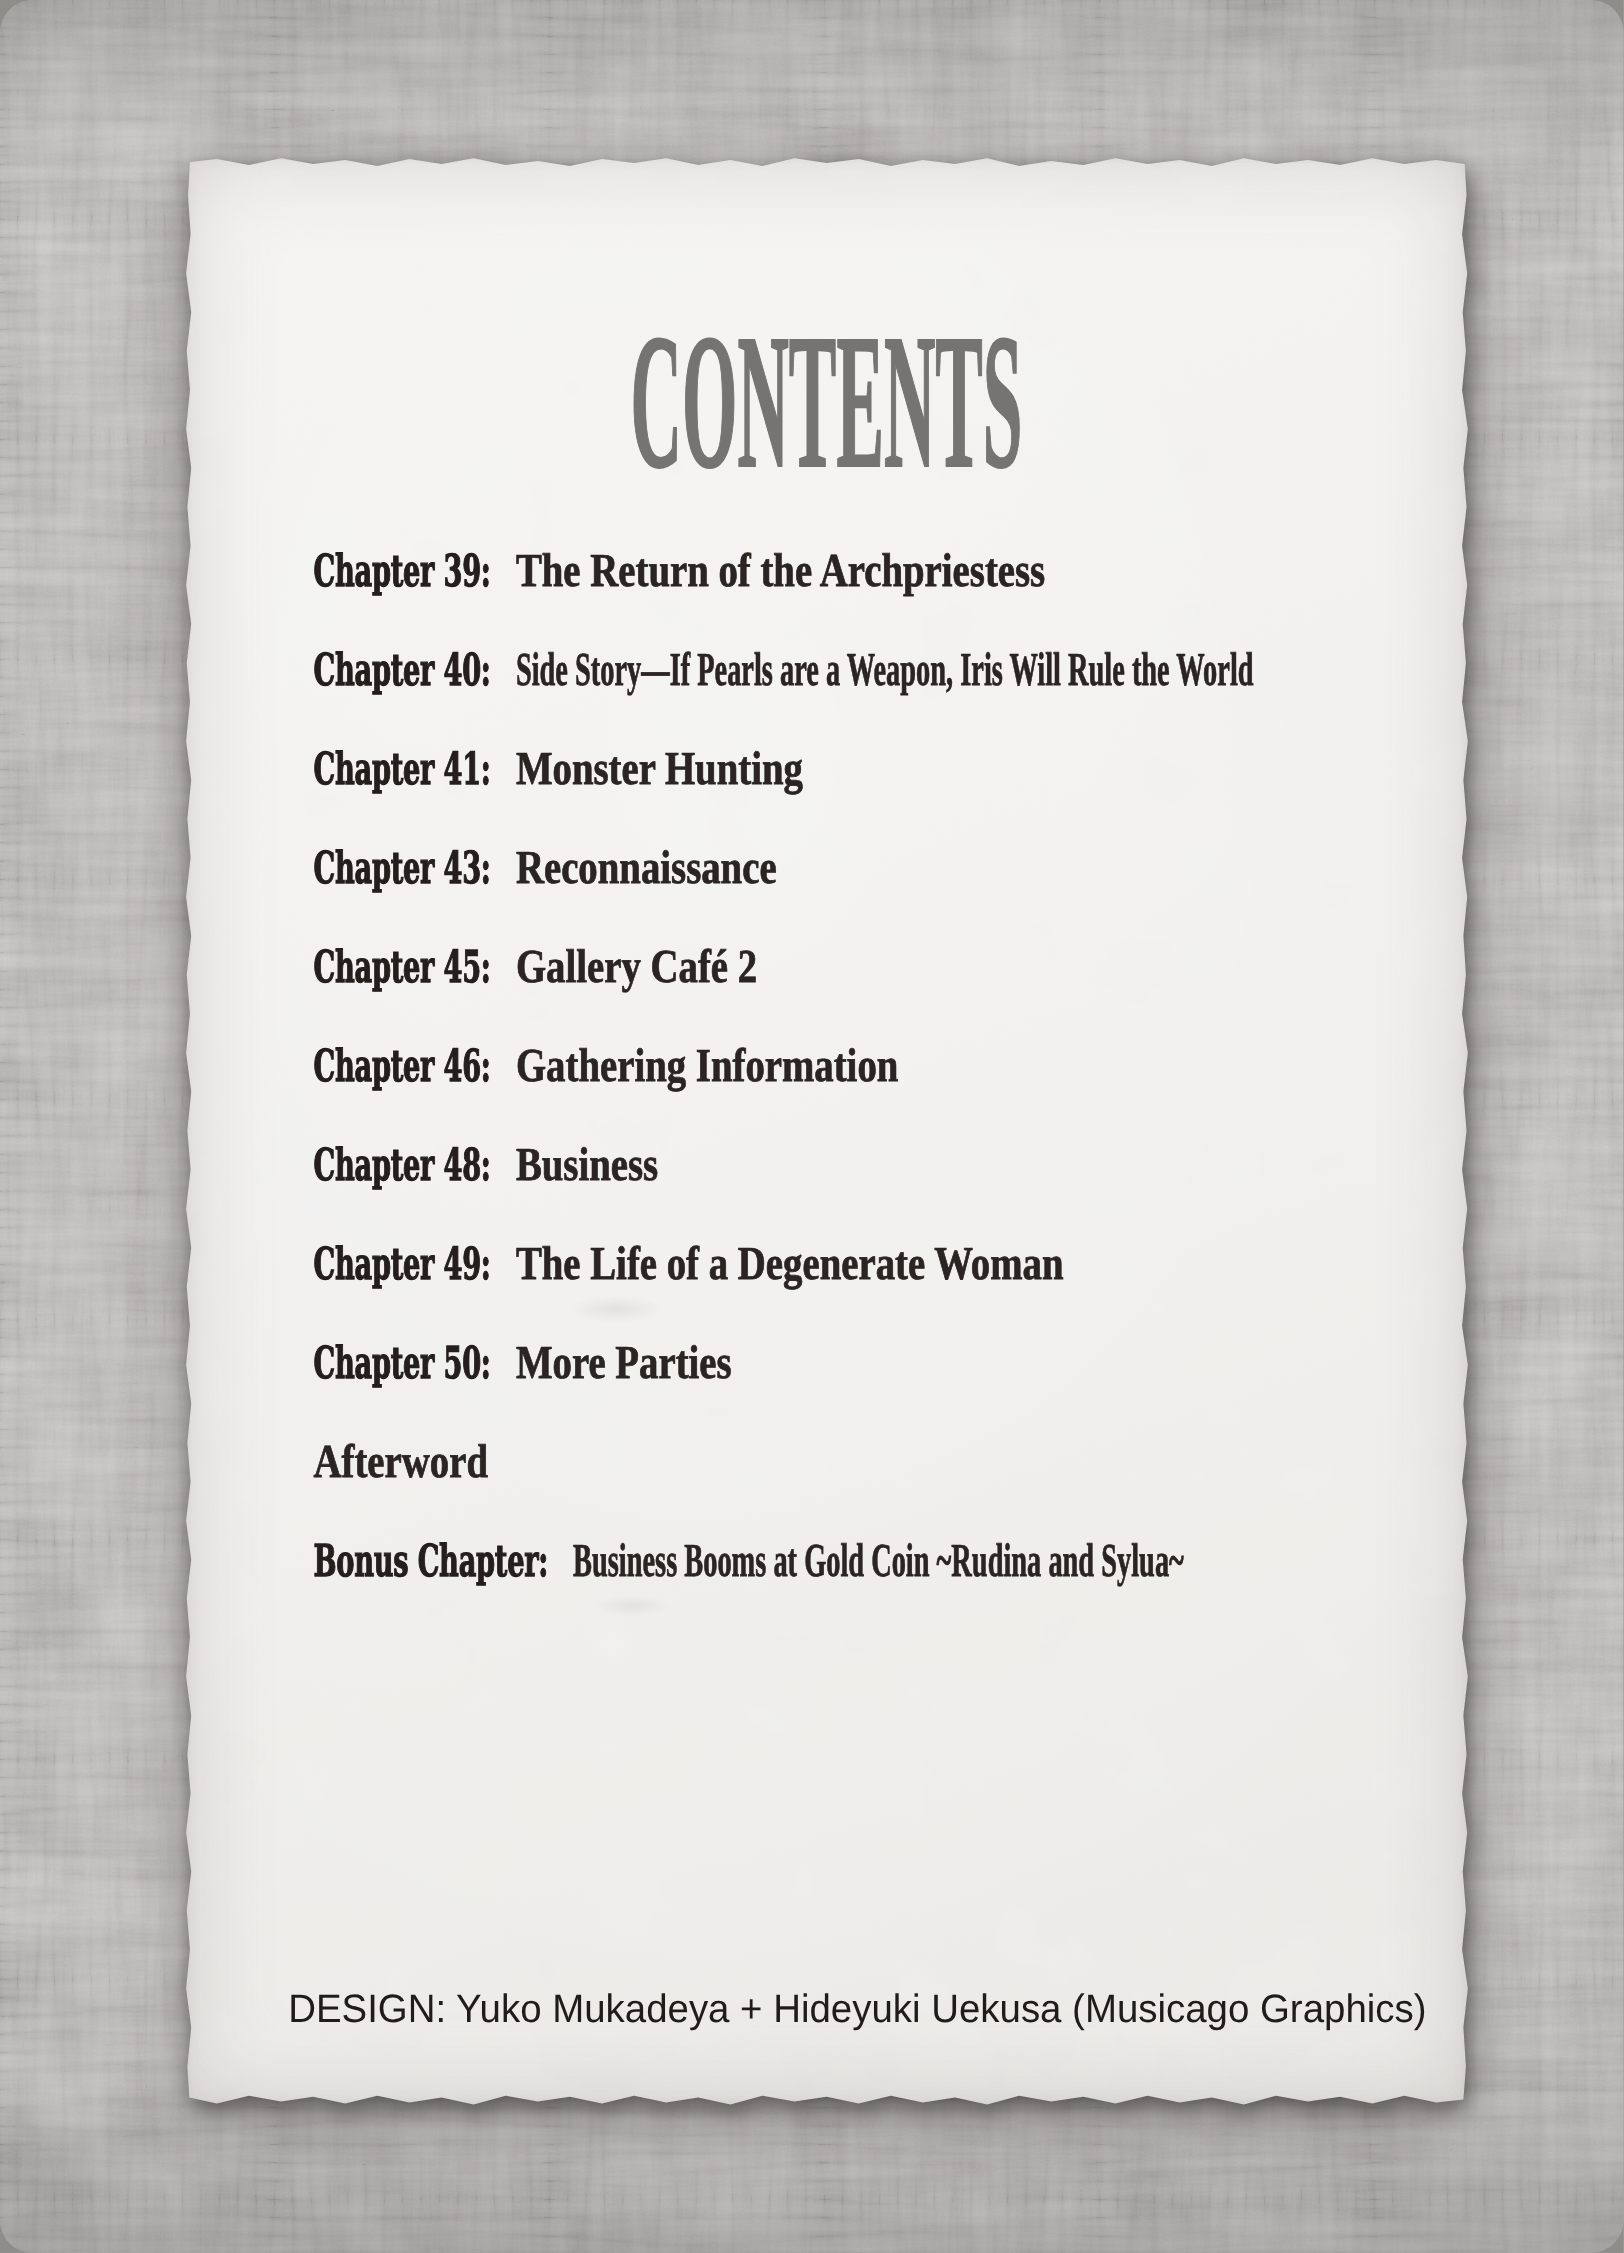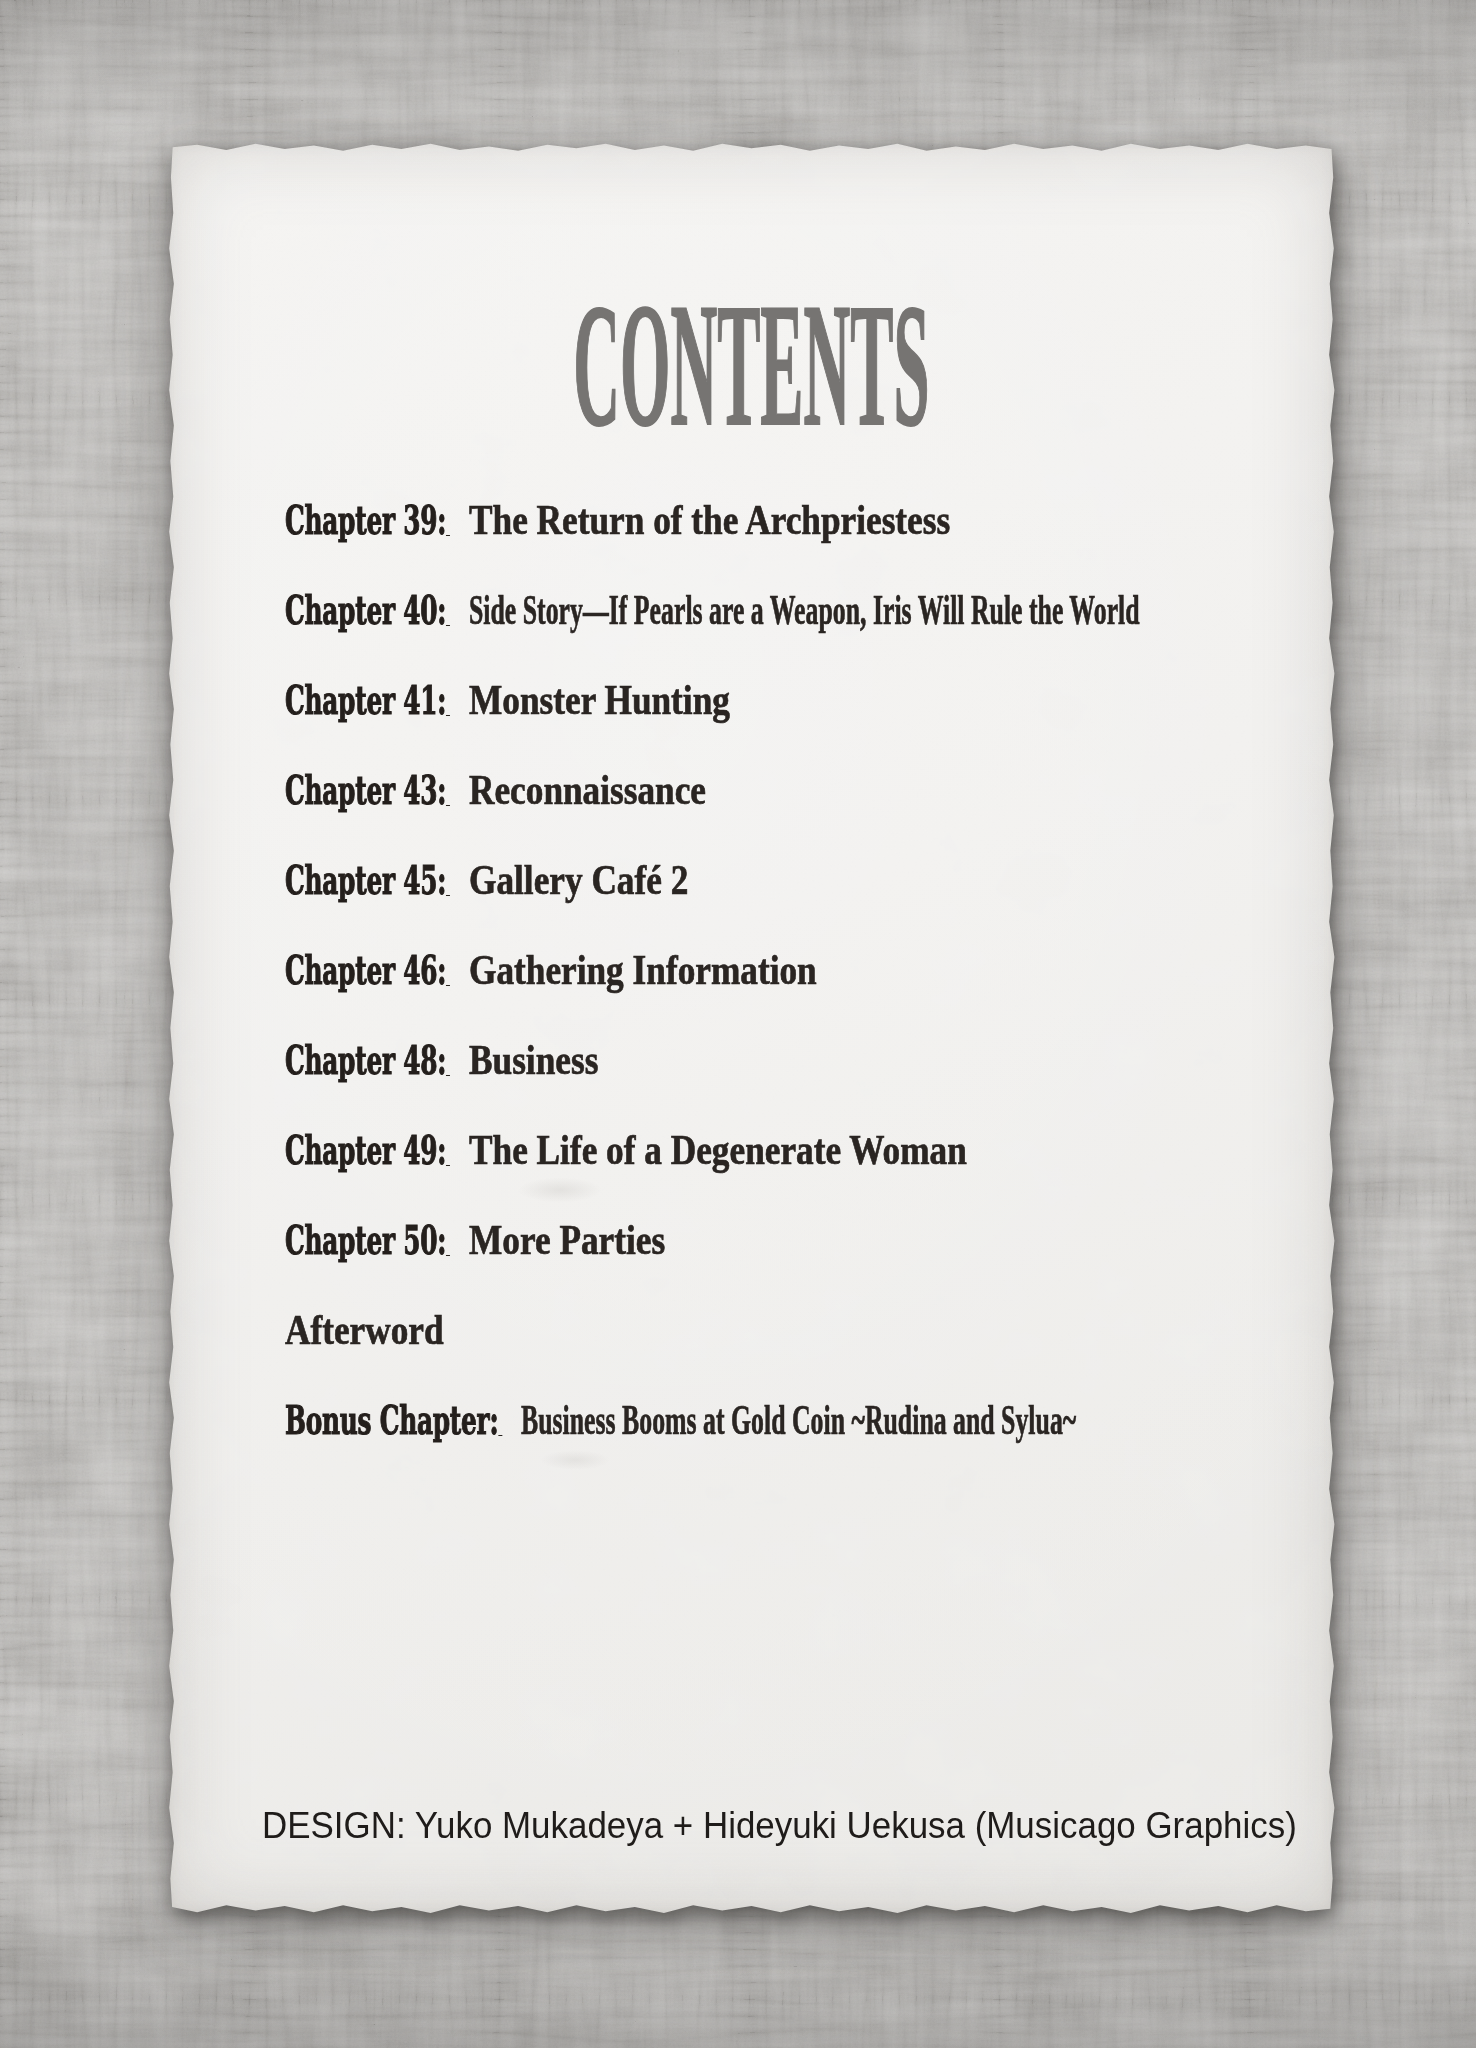--- a/index.html
+++ b/index.html
@@ -1,18 +1,18 @@
 <!DOCTYPE html>
 <html><head>
 <meta charset="utf-8">
 <style>
   html,body{margin:0;padding:0;background:#8f8d8a;}
   .canvas{
     position:relative;width:1476px;height:2048px;overflow:hidden;
-    background:#a7a5a2;font-family:"Liberation Serif",serif;
+    background:#a7a5a2;font-family:"Liberation Serif",serif;border-radius:30px;
   }
   .bg-tex{position:absolute;left:0;top:0;width:1476px;height:2048px;display:block;}
   .vignette{
     position:absolute;left:0;top:0;width:100%;height:100%;pointer-events:none;
     background:
       radial-gradient(ellipse 120% 90% at 50% 46%, rgba(0,0,0,0) 55%, rgba(20,18,16,0.10) 82%, rgba(20,18,16,0.22) 100%),
       linear-gradient(180deg, rgba(30,28,26,0.10) 0%, rgba(0,0,0,0) 7%, rgba(0,0,0,0) 93%, rgba(30,28,26,0.12) 100%);
   }
   .page-wrap{
     position:absolute;left:168px;top:142px;width:1167px;height:1772px;
@@ -38,21 +38,21 @@
       radial-gradient(140% 120% at 42% 30%, rgba(255,255,255,0.20) 0%, rgba(255,255,255,0) 60%);
   }
   .fit{display:inline-block;white-space:nowrap;}
   .title{
     position:absolute;top:136px;left:0;right:0;margin:0;text-align:center;
     font-family:"Liberation Serif",serif;font-weight:bold;font-size:175px;line-height:1;
     color:#767472;letter-spacing:0;
   }
   .title .fit{-webkit-text-stroke:2px #767472;}
   .toc{position:absolute;left:117px;top:333px;color:#29241f;}
-  .entry{height:90px;line-height:90px;white-space:nowrap;text-decoration:underline;}
+  .entry{height:90px;line-height:90px;white-space:nowrap;}
   .entry .label{
     font-family:"DejaVu Serif",serif;font-weight:bold;font-size:40px;
     color:#241f1c;-webkit-text-stroke:1.2px #241f1c;letter-spacing:-0.01em;
   }
   .entry .etitle{
     font-family:"Liberation Serif",serif;font-weight:bold;font-size:43px;
     color:#2a2522;-webkit-text-stroke:0.7px #2a2522;margin-left:19px;
   }
   .entry.no-label .etitle{margin-left:0;}
   .credit{

